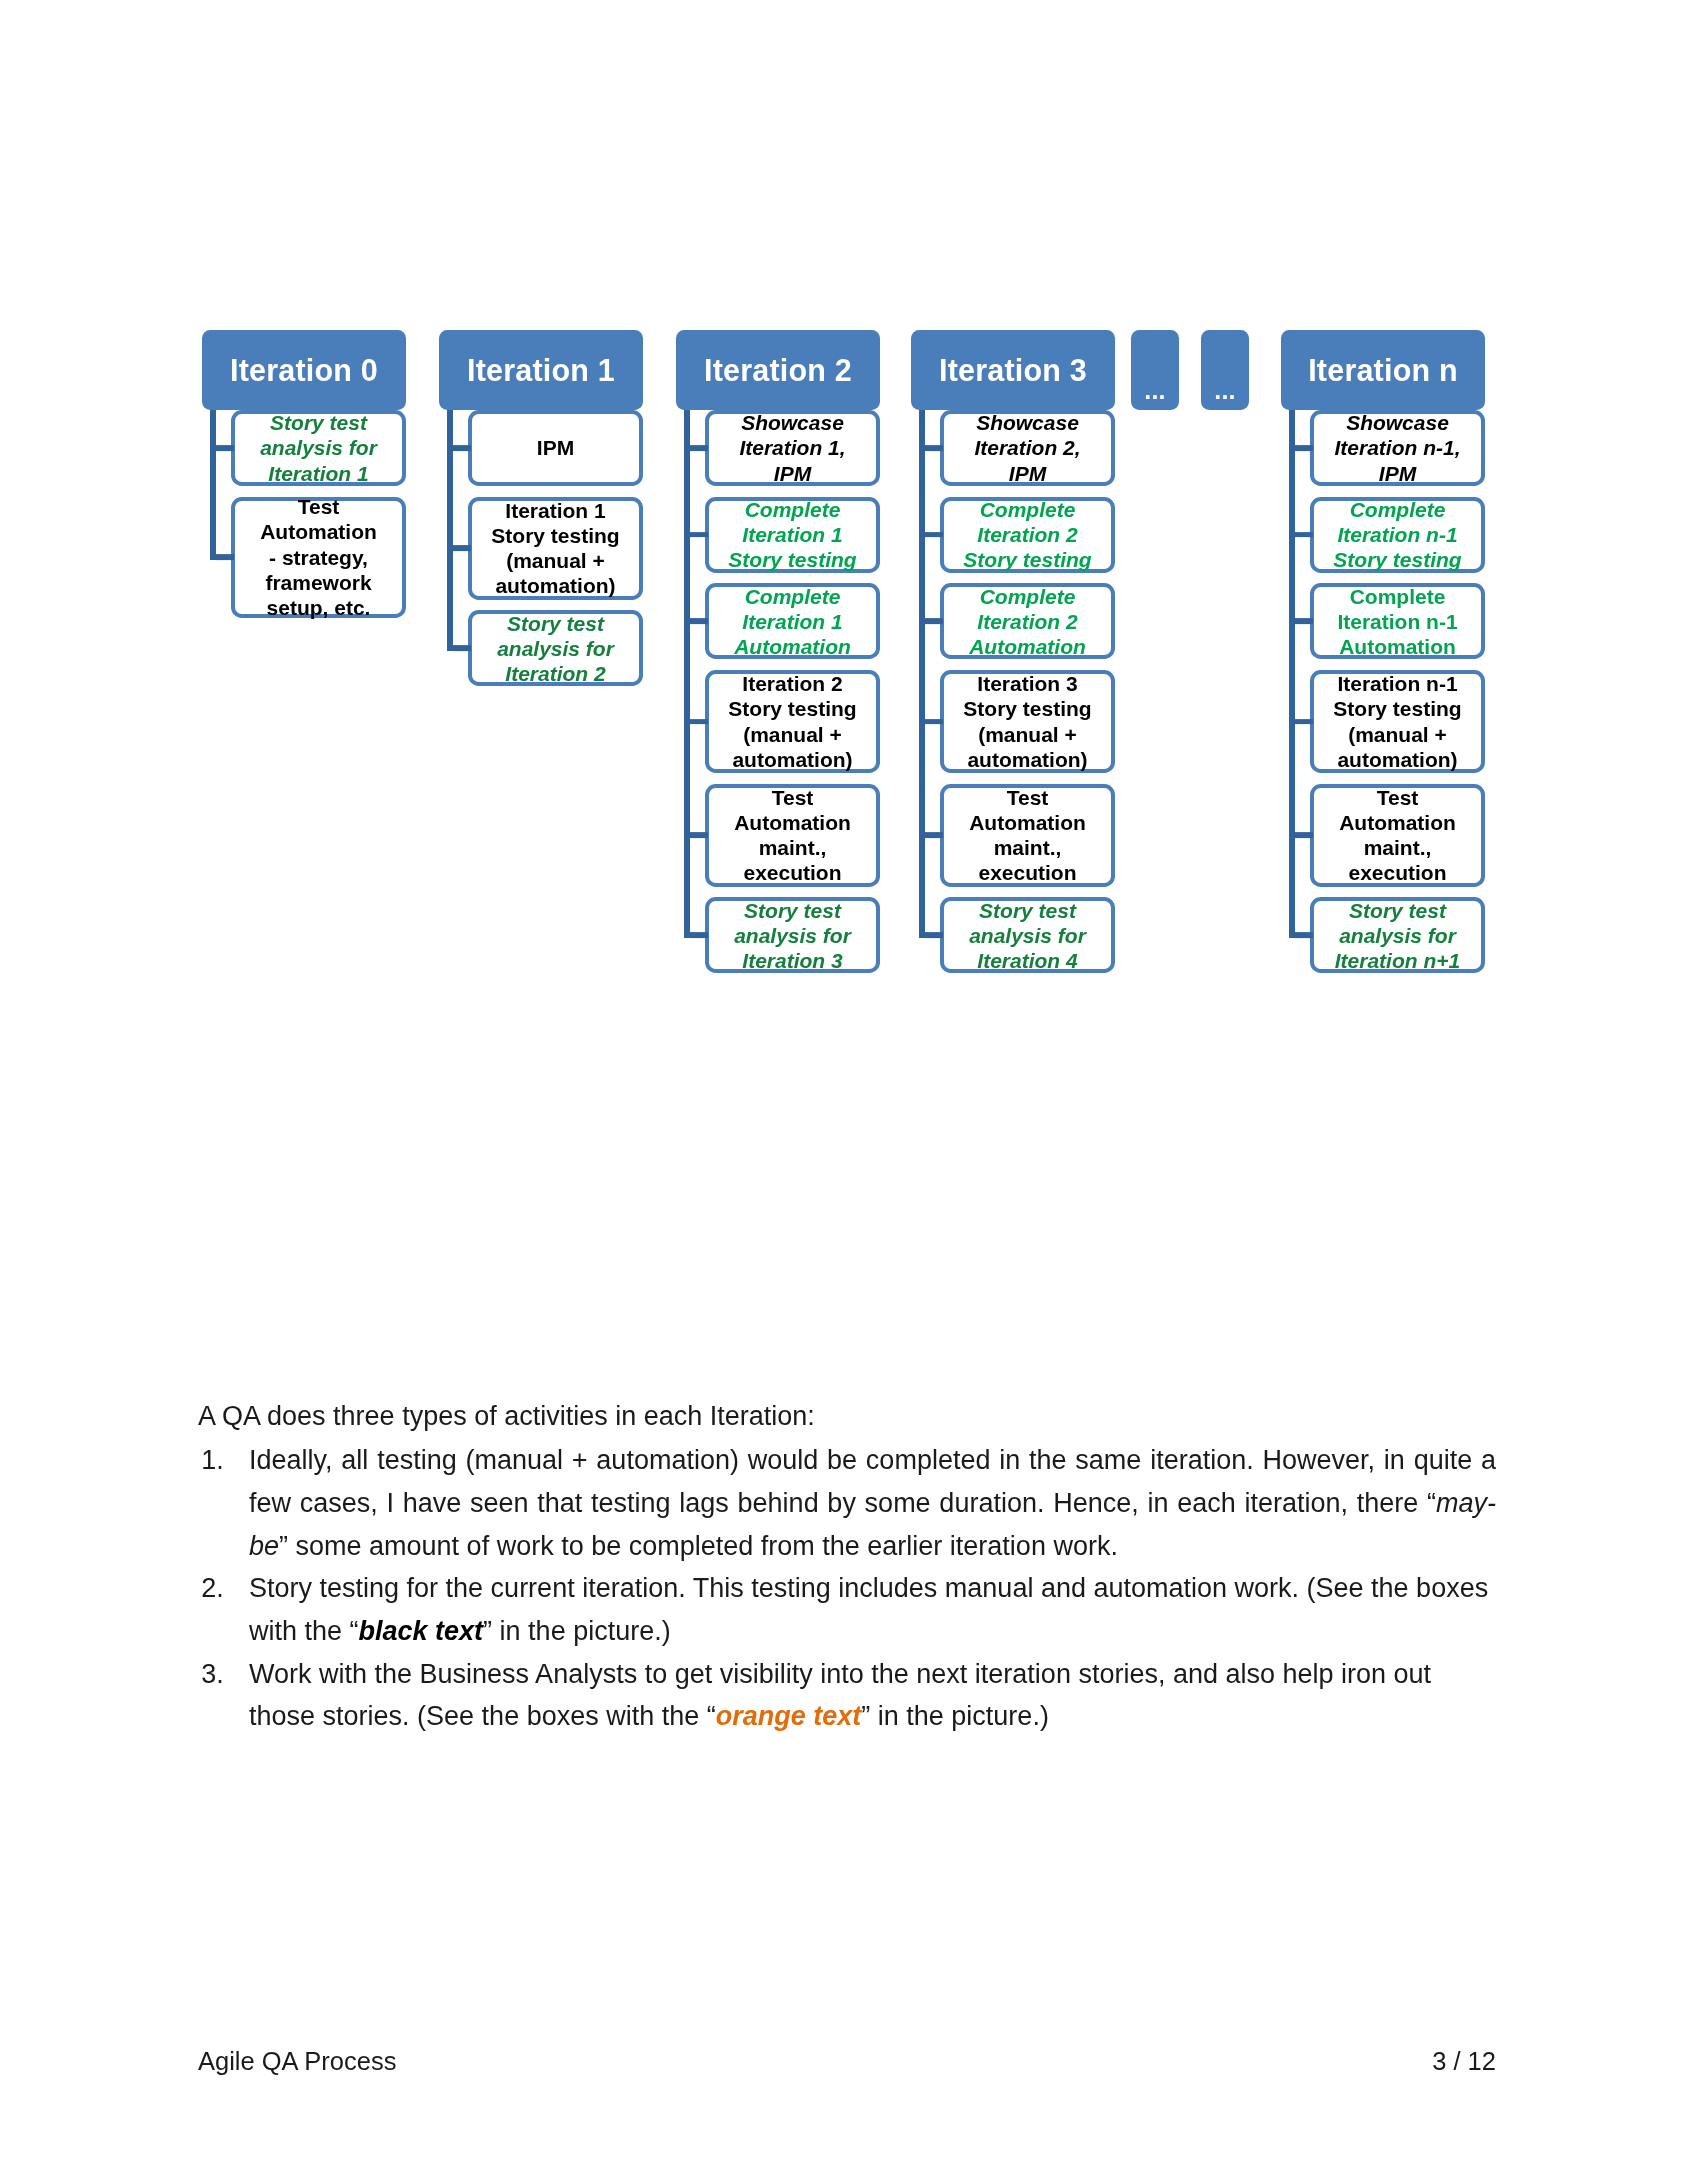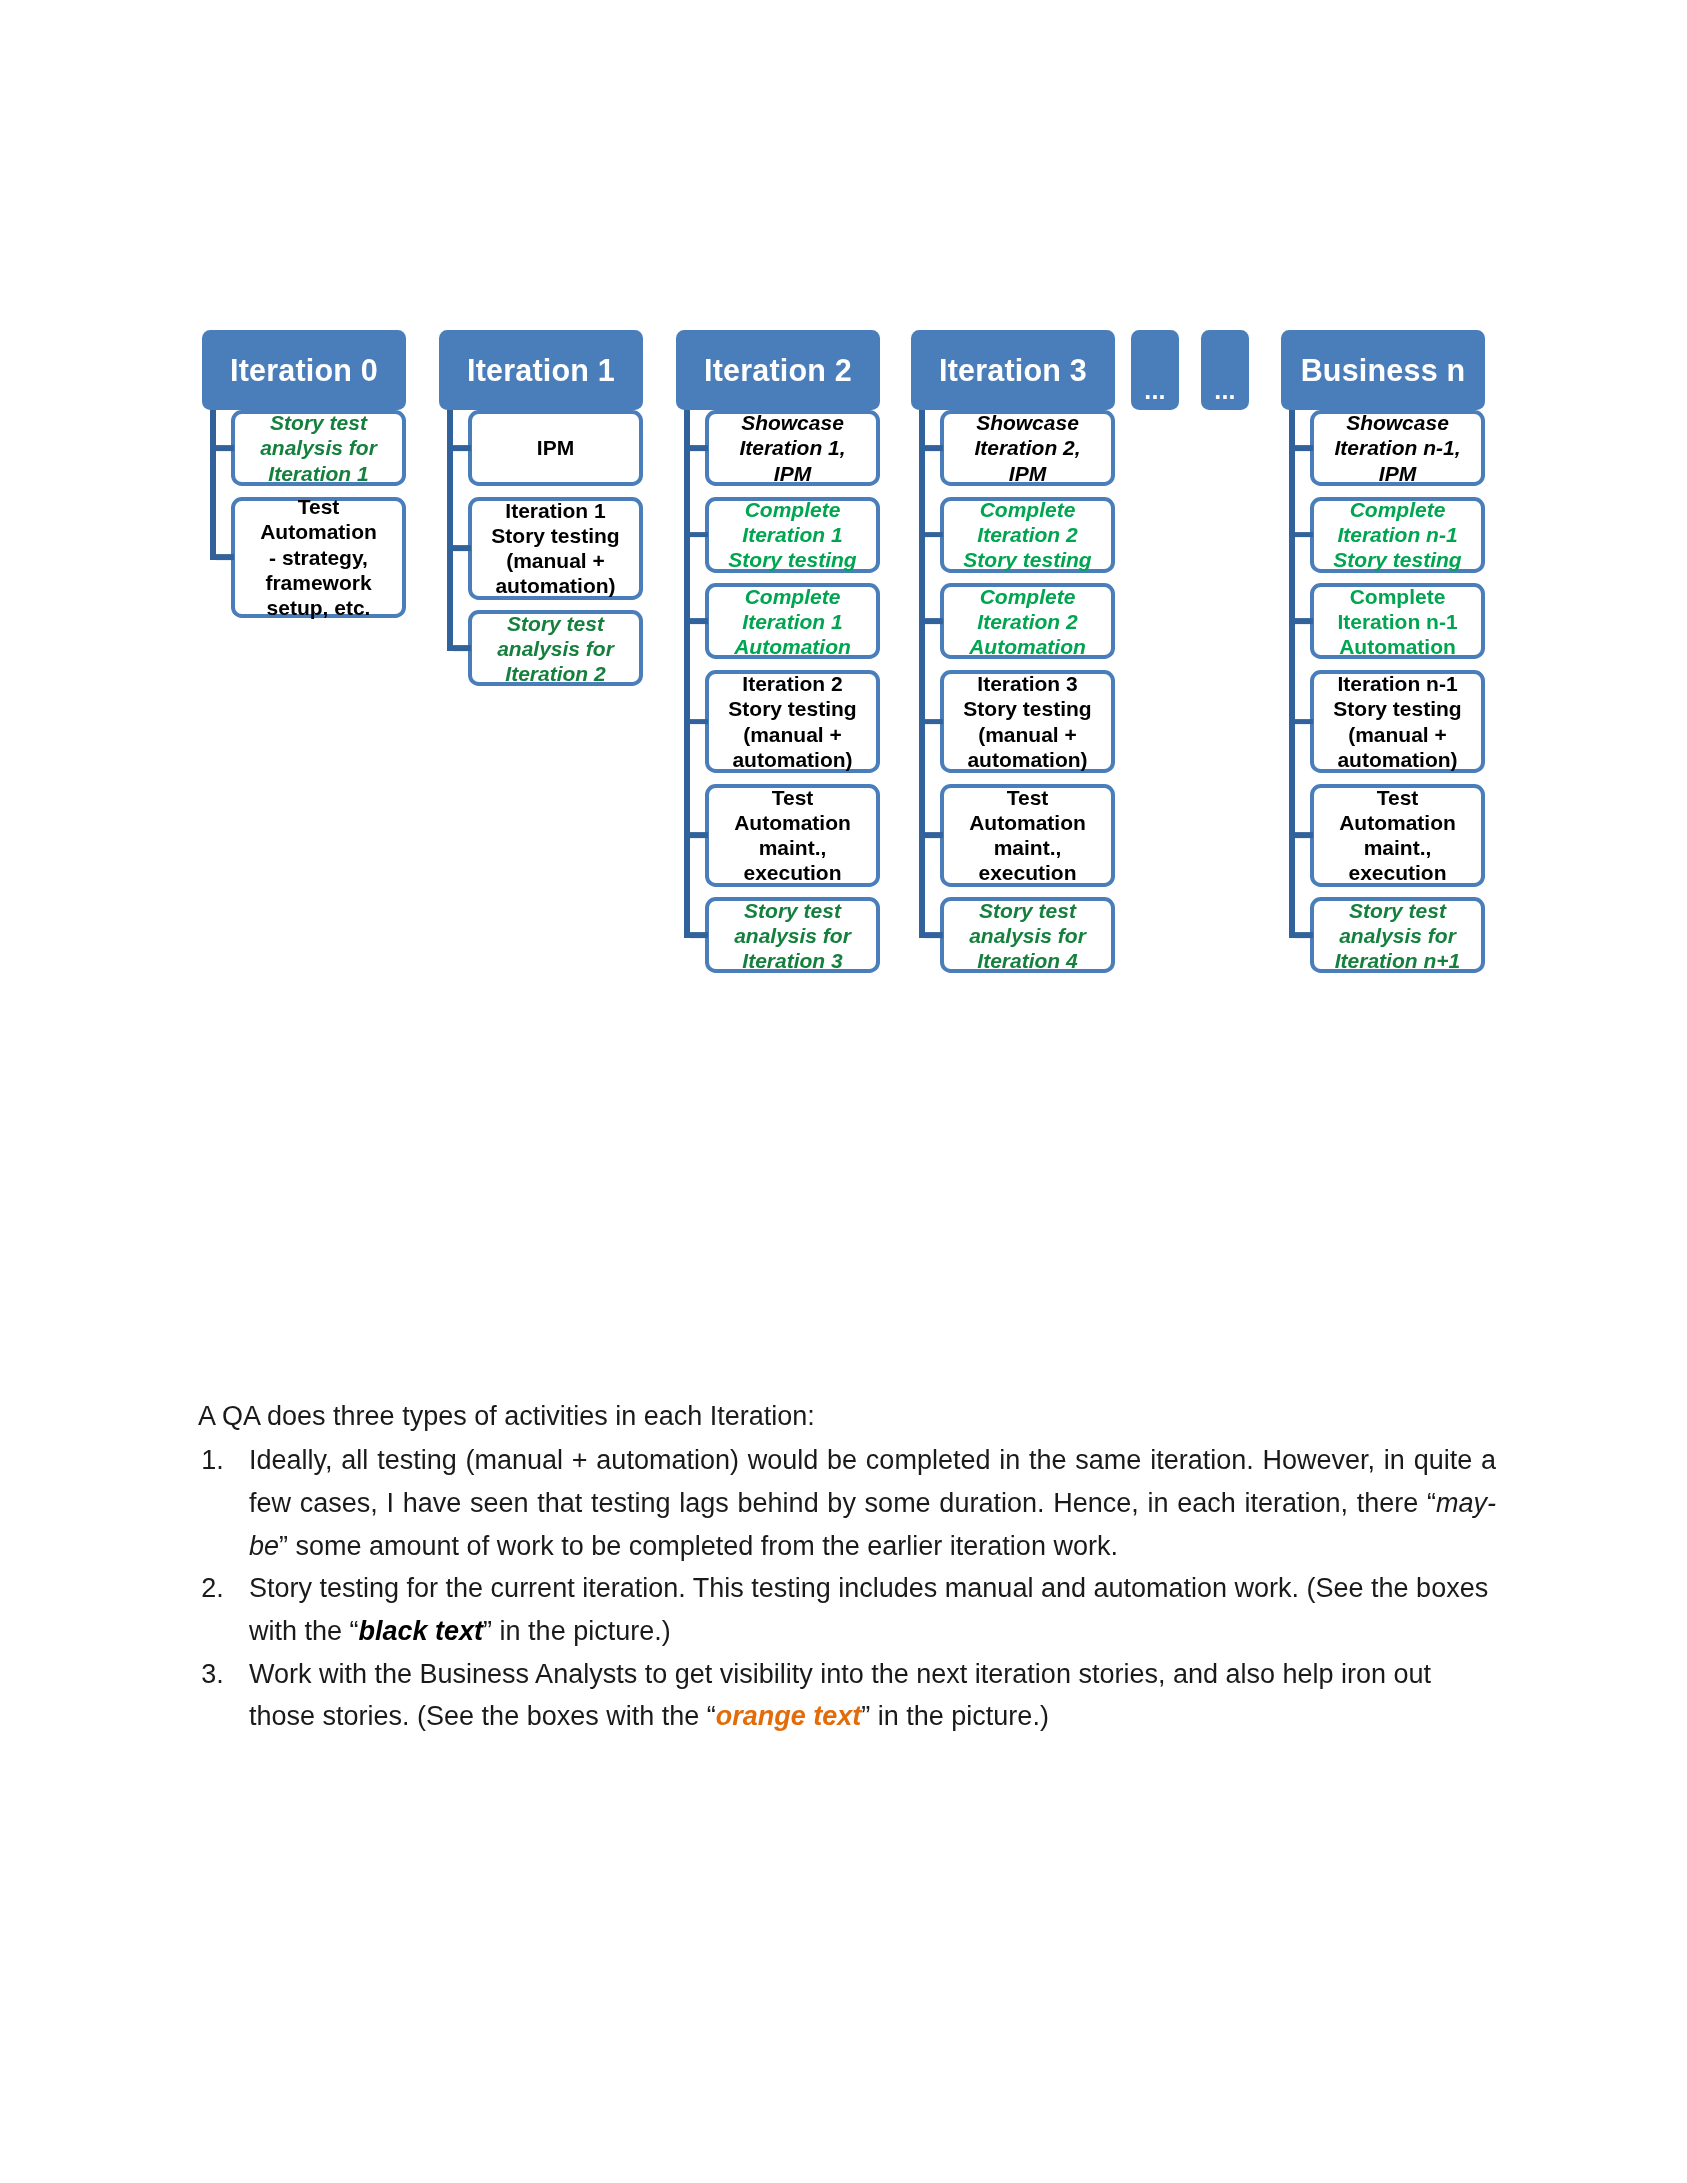--- a/index.html
+++ b/index.html
@@ -270,21 +270,21 @@
         </div>
         <div class="stem" style="height: 528px;"></div>
       </div>
       <div class="col" style="left: 929px; width: 48px;">
         <div class="col-header ellipsis">...</div>
       </div>
       <div class="col" style="left: 999px; width: 48px;">
         <div class="col-header ellipsis">...</div>
       </div>
       <div class="col" style="left: 1079px; width: 204px;">
-        <div class="col-header">Business n</div>
+        <div class="col-header">Iteration n</div>
         <div class="boxes">
           <div class="node-wrap" style="height: 76px;">
             <div class="connector"></div>
             <div class="node ital" style="height: 76px;">Showcase
 Iteration n-1,
 IPM</div>
           </div>
           <div class="node-wrap" style="height: 76px;">
             <div class="connector"></div>
             <div class="node green" style="height: 76px;">Complete
@@ -330,15 +330,19 @@
         </li>
         <li>
           <p class=""><span>Story testing for the current iteration. This testing includes manual and automation work. (See the boxes with the “</span><span class="em-black">black text</span><span>” in the picture.)</span></p>
         </li>
         <li>
           <p class=""><span>Work with the Business Analysts to get visibility into the next iteration stories, and also help iron out those stories. (See the boxes with the “</span><span class="em-orange">orange text</span><span>” in the picture.)</span></p>
         </li>
       </ol>
   </div>
 
+  <div id="footer">
+    <span>Agile QA Process</span>
+    <span>3 / 12</span>
+  </div>
 
 </div>
 
 
 </body></html>

